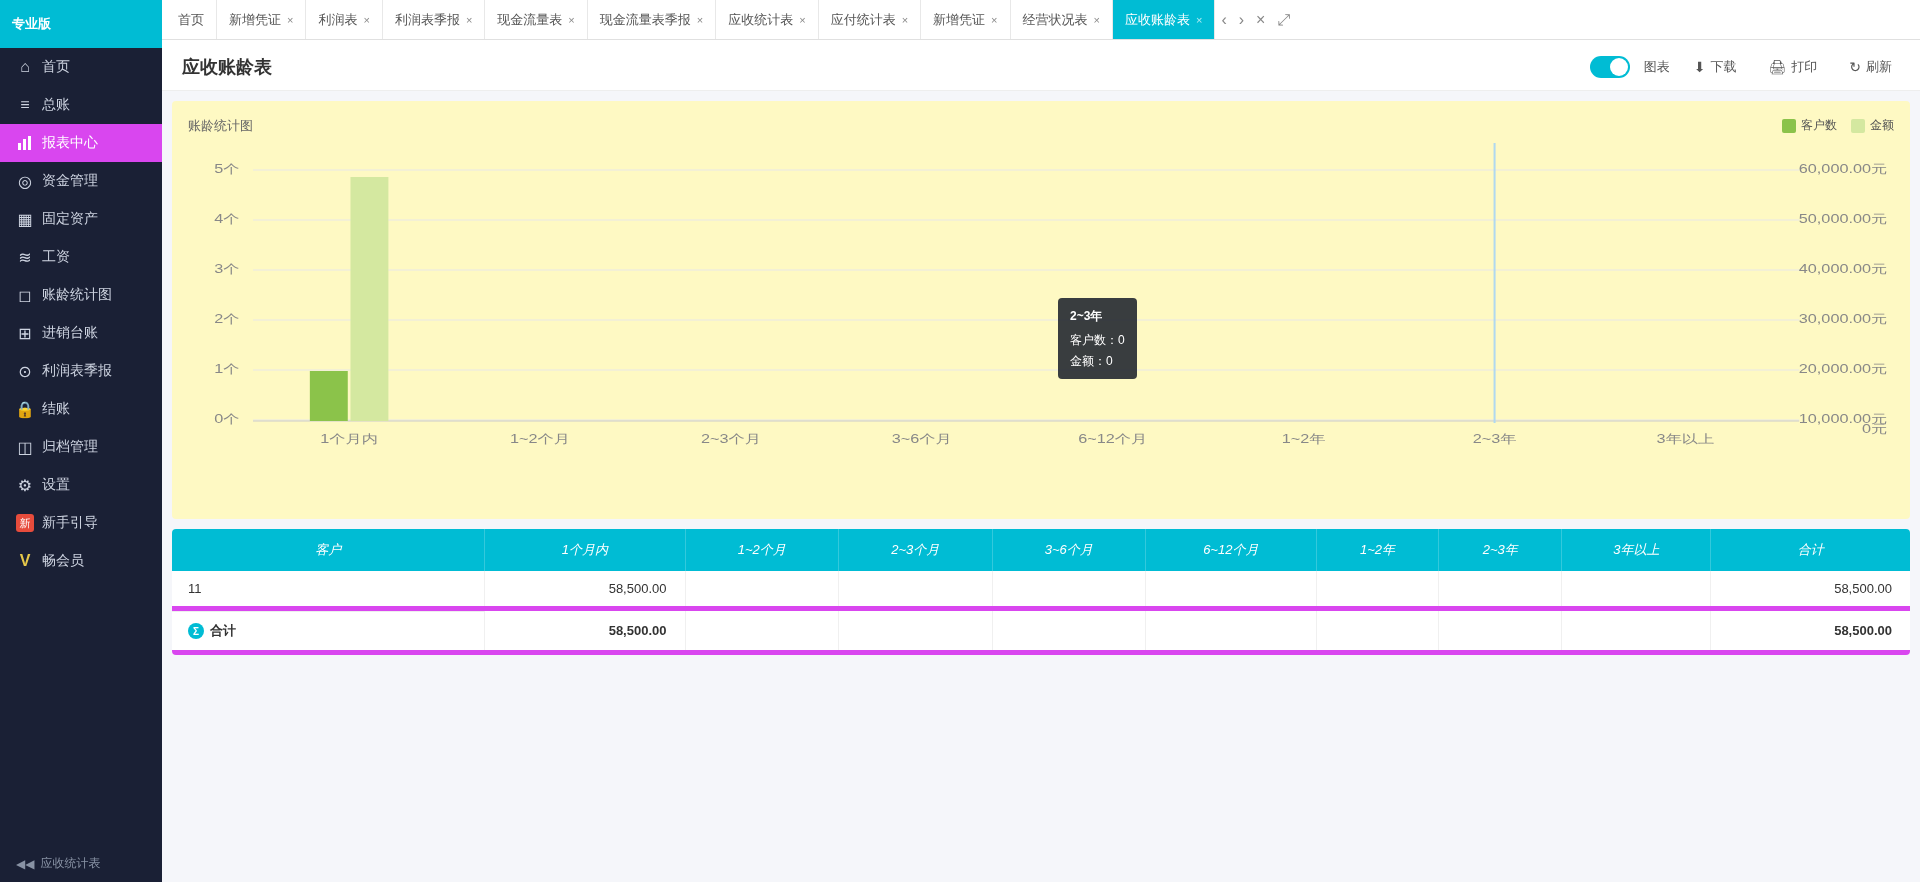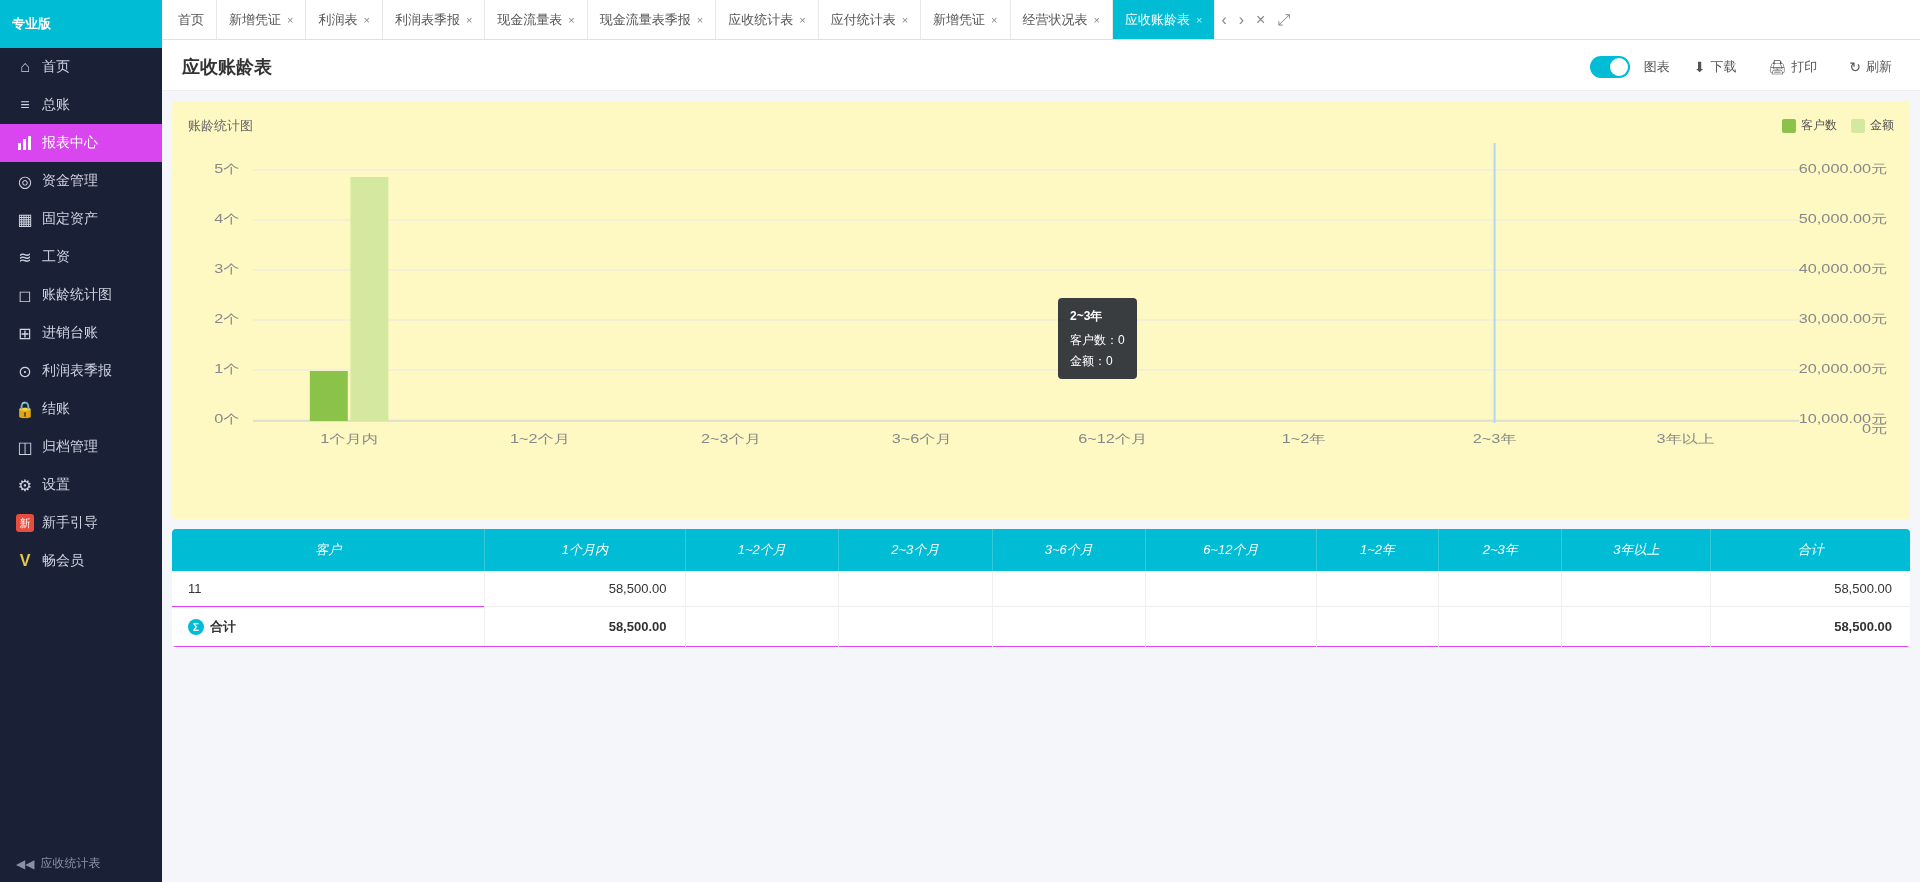--- a/index.html
+++ b/index.html
@@ -228,21 +228,21 @@
       font-style: italic;
     }
     thead th {
       padding: 12px 8px;
       text-align: center;
       font-weight: normal;
       border-right: 1px solid rgba(255,255,255,0.2);
     }
     thead th:last-child { border-right: none; }
     tbody tr {
-      border-bottom: 1px solid #d946ef;
+      border-bottom: 5px solid #d946ef;
     }
     tbody td {
       padding: 10px 8px;
       text-align: center;
       color: #333;
       border-right: 1px solid #f0f0f0;
     }
     tbody td:last-child { border-right: none; }
     .td-left { text-align: left; padding-left: 16px; }
     .td-right { text-align: right; padding-right: 18px; }

